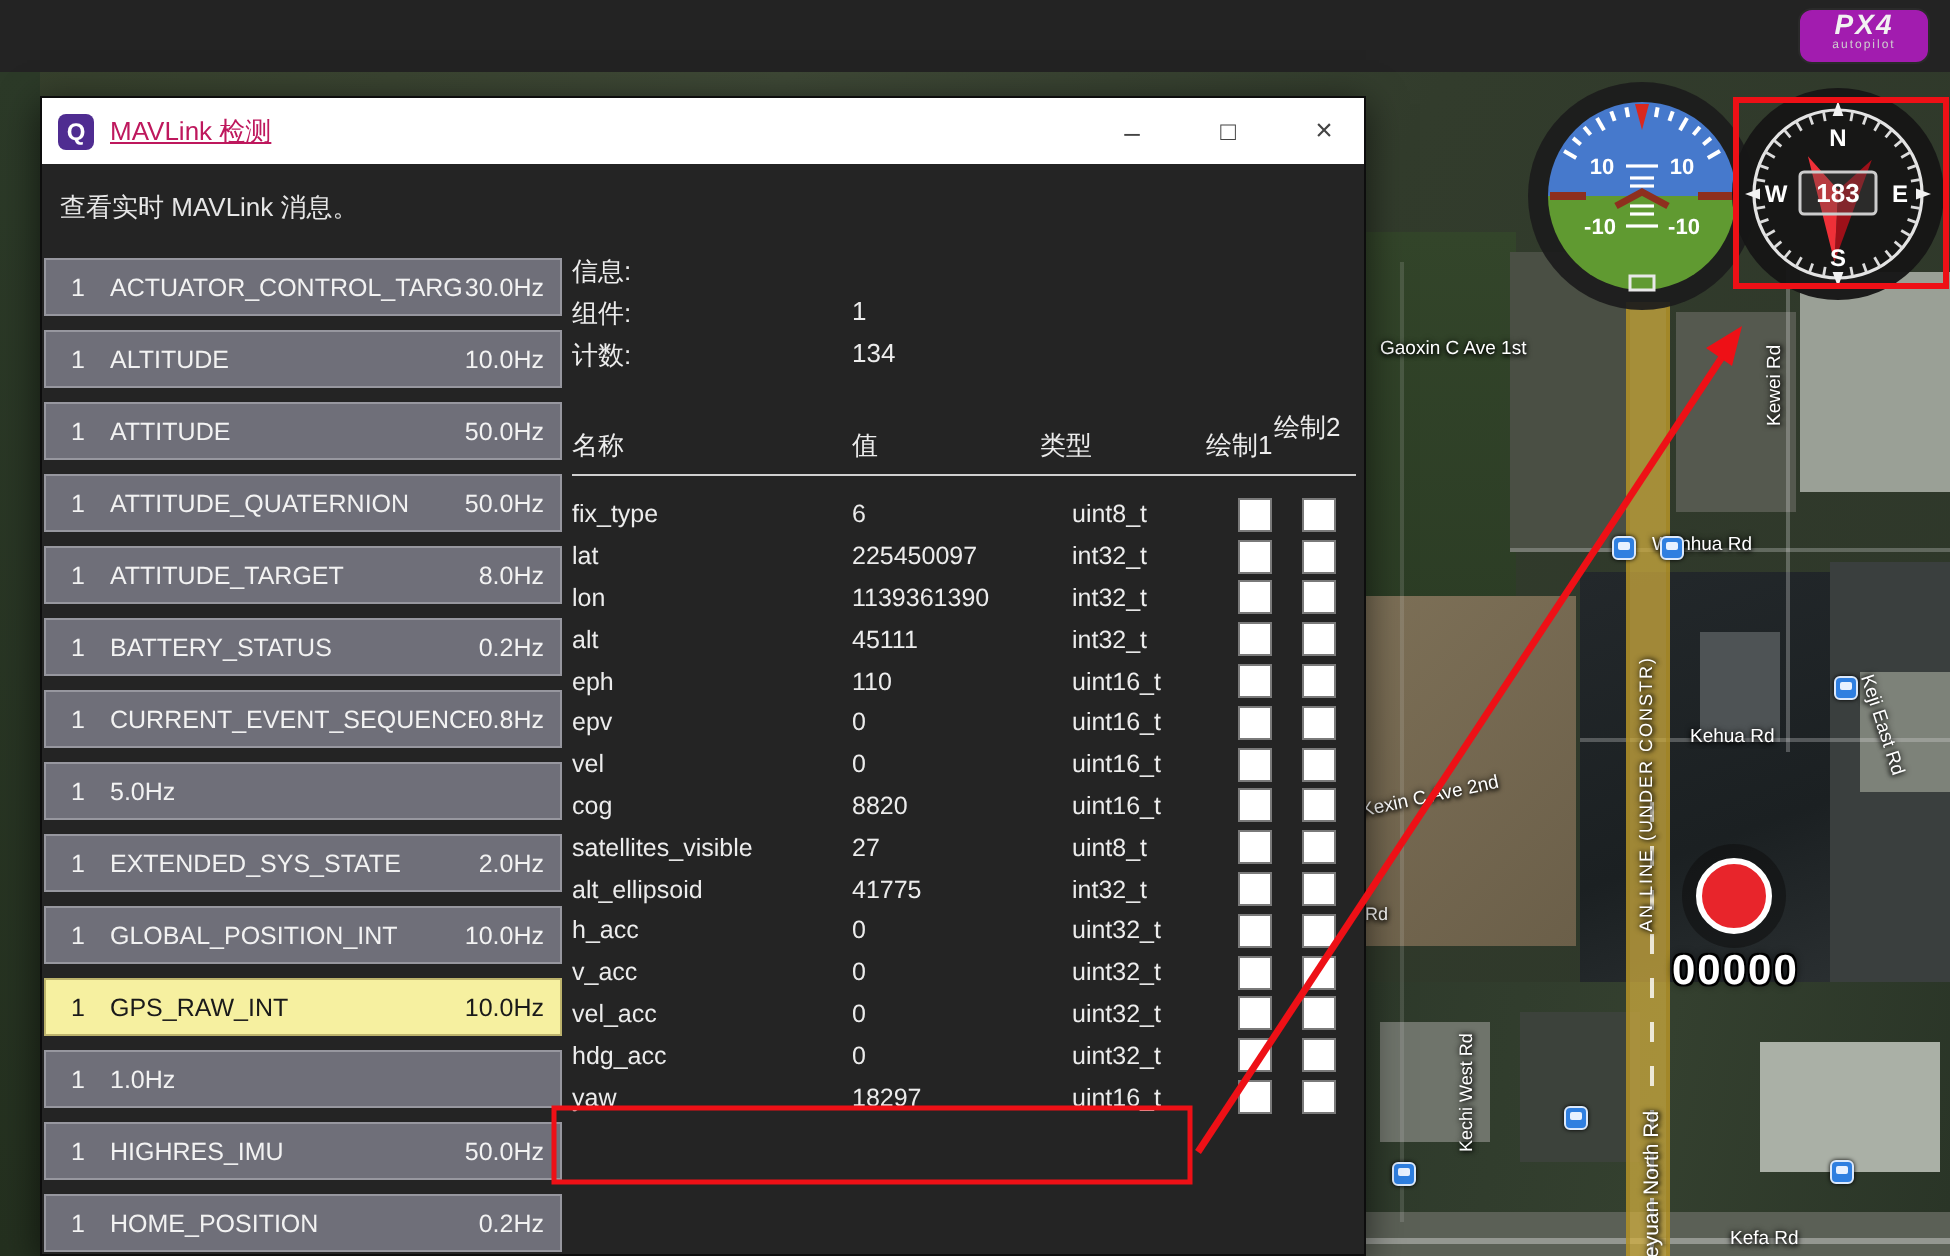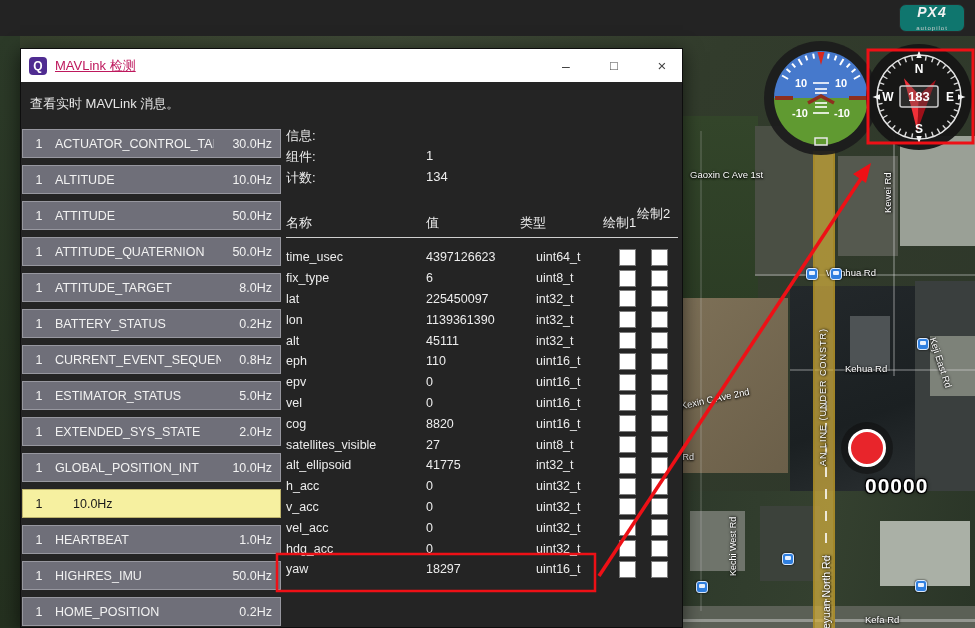--- a/index.html
+++ b/index.html
@@ -1,63 +1,63 @@
 <!DOCTYPE html>
 <html><head>
 <meta charset="utf-8">
 <style>
   html,body{margin:0;padding:0;background:#111;}
   *{box-sizing:border-box;font-family:"Liberation Sans", sans-serif;}
   #stage{position:relative;width:975px;height:628px;overflow:hidden;background:#39412f;}
 
   
   .topbar{position:absolute;left:0;top:0;width:975px;height:36px;background:#232323;z-index:5;}
-  .px4-logo{position:absolute;right:10px;top:4px;width:66px;height:28px;background:#0f766e;border-radius:7px;
-    display:flex;flex-direction:column;align-items:center;justify-content:space-between;line-height:1;border:1px solid #2a2a2a;}
+  .px4-logo{position:absolute;right:10px;top:4px;width:66px;height:28px;background:#a21caf;border-radius:7px;
+    display:flex;flex-direction:column;align-items:center;justify-content:flex-start;line-height:1;border:1px solid #2a2a2a;}
   .px4-logo .l1{color:#f2f2f2;font-size:14px;font-weight:bold;font-style:italic;letter-spacing:1px;}
   .px4-logo .l2{color:#cfcfcf;font-size:6px;letter-spacing:1px;margin-top:1px;}
 
   
   .map{position:absolute;left:0;top:36px;width:975px;height:592px;z-index:1;
     background:linear-gradient(120deg,#36402c 0%,#3e4836 30%,#323c2c 55%,#2d3629 100%);}
   .blk{position:absolute;}
   .roadline{position:absolute;background:rgba(230,230,230,.28);}
   .yellow-road{position:absolute;left:813px;top:115px;width:22px;height:477px;
     background:rgba(210,175,62,.72);border-left:2px solid rgba(160,130,30,.6);border-right:2px solid rgba(160,130,30,.6);}
   .yellow-road .dash{position:absolute;left:10px;top:250px;width:2px;height:330px;
     background:repeating-linear-gradient(to bottom,#fff 0 10px,transparent 10px 22px);opacity:.8;}
   .maplabel{position:absolute;color:#fff;font-size:9.5px;text-shadow:0 0 3px #000,0 1px 2px #000;white-space:nowrap;}
   .rot-90{transform:rotate(-90deg);transform-origin:left top;}
   .bus{position:absolute;width:12px;height:12px;border-radius:3px;background:#2f7fe0;border:1px solid #dce9fb;
     box-shadow:0 0 2px #000;}
   .bus:after{content:"";position:absolute;left:2px;top:2px;right:2px;height:4px;background:#e8f1ff;border-radius:1px;}
   .vehicle-marker{position:absolute;left:848px;top:429px;width:38px;height:38px;border-radius:50%;
     background:#e8252b;border:3px solid #fff;box-shadow:0 0 0 7px rgba(15,15,15,.55);}
   .counter{position:absolute;left:836px;top:474px;color:#fff;font-size:21px;font-weight:bold;letter-spacing:1px;
-    text-shadow:-1px -1px 0 #000,1px -1px 0 #000,-1px 1px 0 #000,1px 1px 0 #000,0 0 4px #000;padding-left:29px;}
+    text-shadow:-1px -1px 0 #000,1px -1px 0 #000,-1px 1px 0 #000,1px 1px 0 #000,0 0 4px #000;}
 
   
   .dialog{position:absolute;left:20px;top:48px;width:663px;height:580px;z-index:10;border:1px solid #0d0d0d;
     background:#242424;box-shadow:0 4px 18px rgba(0,0,0,.6);}
   .titlebar{position:absolute;left:0;top:0;width:100%;height:33px;background:#ffffff;display:flex;align-items:center;}
   .qgc-icon{width:18px;height:18px;border-radius:4px;background:#4f2c91;color:#fff;font-size:12px;font-weight:bold;
     display:flex;align-items:center;justify-content:center;margin-left:8px;}
   .wtitle{color:#be185d;font-size:13px;margin-left:8px;text-decoration:underline;}
   .wbtn{position:absolute;top:0;width:34px;height:33px;display:flex;align-items:center;justify-content:center;
     color:#444;font-size:14px;cursor:default;}
   .wbtn.min{left:528px;} .wbtn.max{left:576px;font-size:13px;} .wbtn.close{left:624px;font-size:15px;}
 
   .subtitle{position:absolute;left:9px;top:46px;color:#e6e6e6;font-size:13px;}
 
   .msg-list{position:absolute;left:1px;top:80px;width:259px;}
   .msg-item{display:flex;align-items:center;height:29px;margin-bottom:7px;background:#6f6f79;border:1px solid #97979f;
     color:#f2f2f2;font-size:12.5px;cursor:pointer;}
   .msg-item .seq{width:32px;text-align:center;flex:none;}
   .msg-item .nm{flex:1;white-space:nowrap;overflow:hidden;}
-  .msg-item .fq{flex:none;margin-right:8px;margin-left:18px;}
+  .msg-item .fq{flex:none;margin-right:8px;}
   .msg-item.selected{background:#f6f0a0;border-color:#bdb36c;color:#1a1a1a;}
 
   .info-label{position:absolute;color:#ececec;font-size:13px;}
   .info-value{position:absolute;color:#ececec;font-size:13px;}
   .info-value.hl{color:#d9c86a;}
 
   .thead{position:absolute;color:#ececec;font-size:13px;}
   .tsep{position:absolute;left:265px;top:188px;width:392px;height:1px;background:#cfcfcf;}
 
   .trows{position:absolute;left:265px;top:198px;width:392px;}
@@ -180,40 +180,39 @@
           <span class="nm">BATTERY_STATUS</span>
           <span class="fq">0.2Hz</span>
         </div>
       <div class="msg-item">
           <span class="seq">1</span>
           <span class="nm">CURRENT_EVENT_SEQUENCE</span>
           <span class="fq">0.8Hz</span>
         </div>
       <div class="msg-item">
           <span class="seq">1</span>
-          <span class="nm">ESTIMATOR_STATUS</span>
           <span class="fq">5.0Hz</span>
         </div>
       <div class="msg-item">
           <span class="seq">1</span>
           <span class="nm">EXTENDED_SYS_STATE</span>
           <span class="fq">2.0Hz</span>
         </div>
       <div class="msg-item">
           <span class="seq">1</span>
           <span class="nm">GLOBAL_POSITION_INT</span>
           <span class="fq">10.0Hz</span>
         </div>
       <div class="msg-item selected">
           <span class="seq">1</span>
+          <span class="nm">GPS_RAW_INT</span>
           <span class="fq">10.0Hz</span>
         </div>
       <div class="msg-item">
           <span class="seq">1</span>
-          <span class="nm">HEARTBEAT</span>
           <span class="fq">1.0Hz</span>
         </div>
       <div class="msg-item">
           <span class="seq">1</span>
           <span class="nm">HIGHRES_IMU</span>
           <span class="fq">50.0Hz</span>
         </div>
       <div class="msg-item">
           <span class="seq">1</span>
           <span class="nm">HOME_POSITION</span>
@@ -228,27 +227,20 @@
     <div class="info-value" style="left:405px;top:120px;">134</div>
 
     <div class="thead" style="left:265px;top:165px;">名称</div>
     <div class="thead" style="left:405px;top:165px;">值</div>
     <div class="thead" style="left:499px;top:165px;">类型</div>
     <div class="thead" style="left:582px;top:165px;">绘制1</div>
     <div class="thead" style="left:616px;top:156px;">绘制2</div>
     <div class="tsep"></div>
 
     <div class="trows">
-      <div class="trow">
-          <span class="c-name">time_usec</span>
-          <span class="c-val">4397126623</span>
-          <span class="c-type">uint64_t</span>
-          <span class="cb"></span>
-          <span class="cb second"></span>
-        </div>
       <div class="trow">
           <span class="c-name">fix_type</span>
           <span class="c-val">6</span>
           <span class="c-type">uint8_t</span>
           <span class="cb"></span>
           <span class="cb second"></span>
         </div>
       <div class="trow">
           <span class="c-name">lat</span>
           <span class="c-val">225450097</span>

